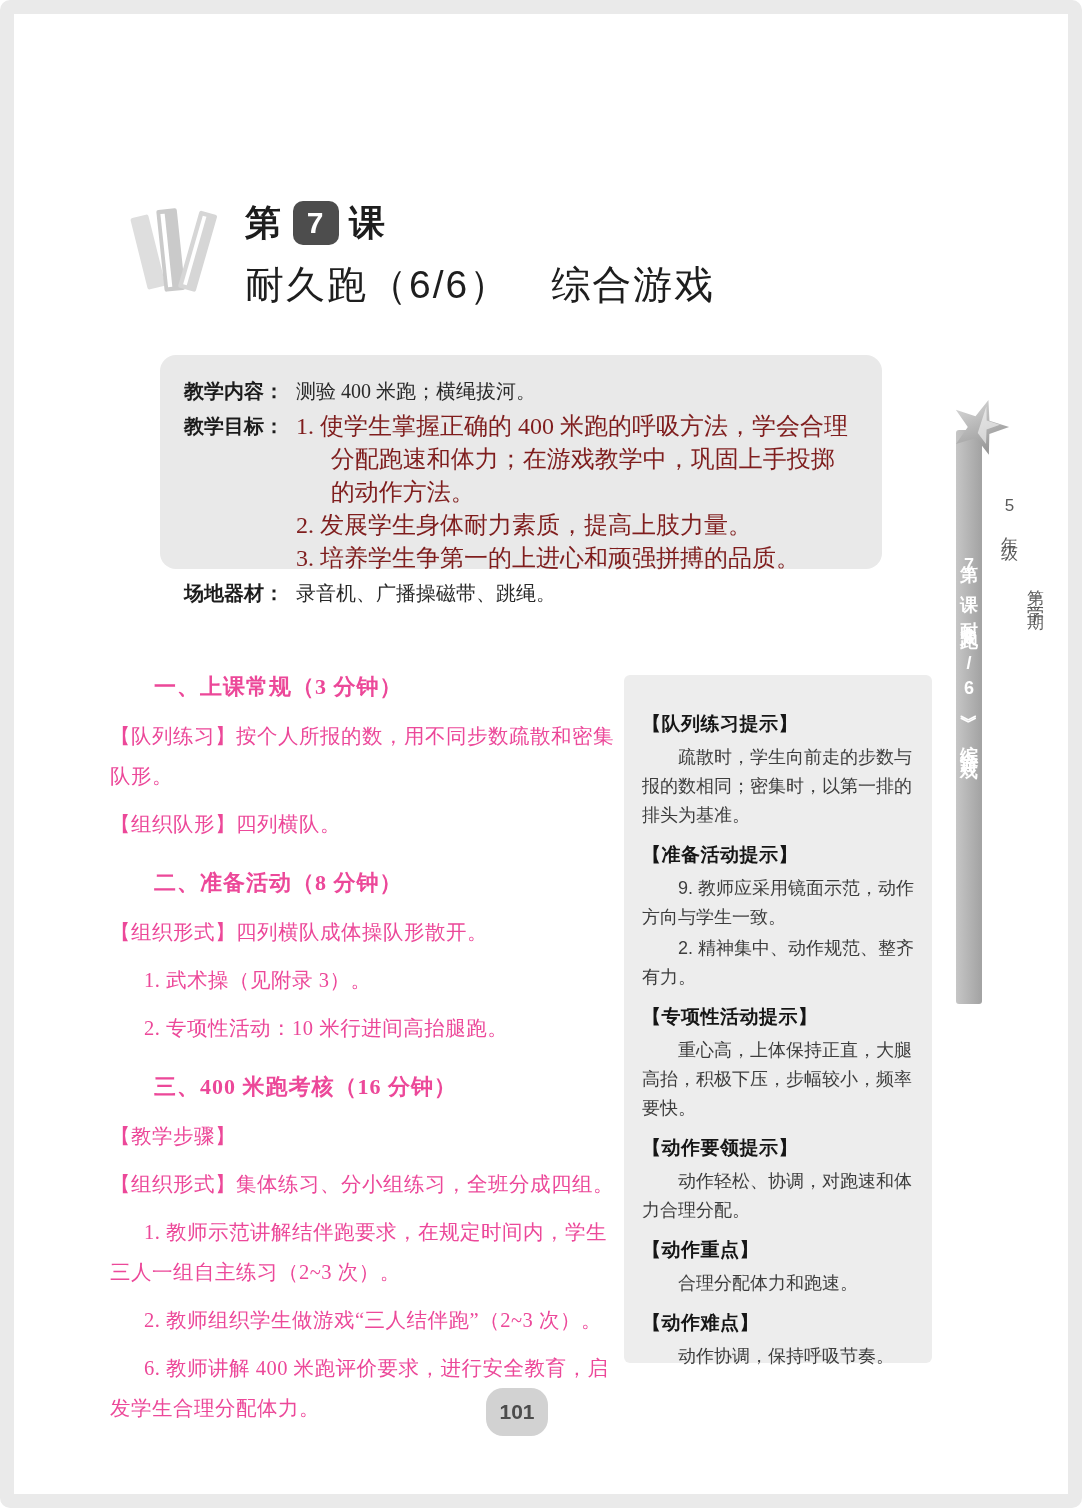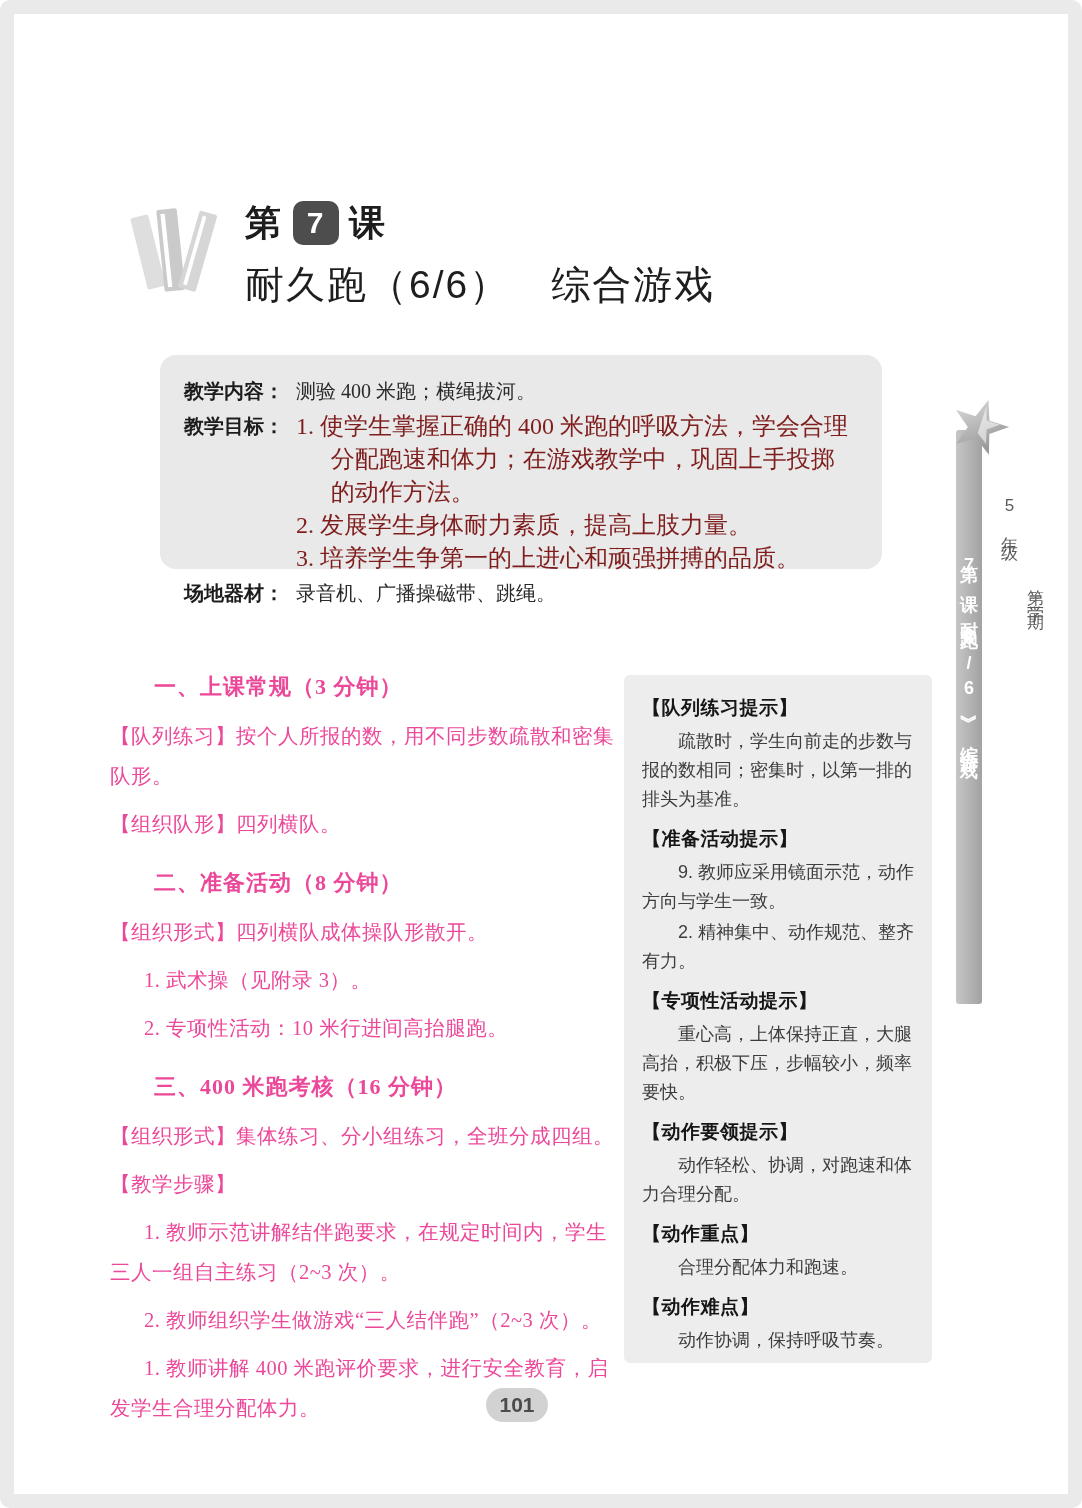--- a/index.html
+++ b/index.html
@@ -74,21 +74,21 @@
   
   .tips{
     position:absolute;left:624px;top:675px;width:308px;height:688px;
     background:#ededed;border-radius:6px;box-sizing:border-box;
     padding:16px 18px;
   }
   .tip-heading{
     margin:12px 0 6px 0;font-size:19px;font-weight:800;color:#161616;
     font-family:"Liberation Sans","DejaVu Sans",sans-serif;letter-spacing:0.5px;
   }
-  .tip-heading.first{margin-top:4px;}
+  .tip-heading.first{margin-top:20px;}
   .tip-body{
     margin:0 0 2px 0;font-size:18px;line-height:29px;color:#3d3d3d;
     text-indent:2em;
     font-family:"Liberation Sans","DejaVu Sans",sans-serif;
   }
   
   .star-icon{position:absolute;left:944px;top:396px;width:72px;height:60px;z-index:2;}
   .side-bar{
     position:absolute;left:956px;top:430px;width:26px;height:574px;
     background:linear-gradient(to right,#c6c6c6,#a2a2a2);
@@ -102,21 +102,21 @@
   }
   .grade-col{
     position:absolute;writing-mode:vertical-rl;text-orientation:upright;
     font-size:17px;color:#5a5a5a;letter-spacing:8px;
     font-family:"Liberation Sans","DejaVu Sans",sans-serif;
   }
   .grade-col.g1{left:998px;top:496px;}
   .grade-col.g2{left:1024px;top:576px;}
   
   .page-num{
-    position:absolute;left:486px;top:1388px;min-width:62px;height:34px;
+    position:absolute;left:486px;top:1388px;min-width:62px;height:48px;
     background:#d2d2d2;border-radius:17px;display:flex;align-items:center;justify-content:center;
     font-size:21px;font-weight:700;color:#4c4c4c;
     font-family:"Liberation Sans","DejaVu Sans",sans-serif;padding:0 6px;box-sizing:border-box;
   }
 </style>
 </head>
 <body>
 
 <div class="page">
 
@@ -161,25 +161,25 @@
     <h3 class="sec-heading first">一、上课常规（3 分钟）</h3>
     <p class="para">【队列练习】按个人所报的数，用不同步数疏散和密集队形。</p>
     <p class="para">【组织队形】四列横队。</p>
 
     <h3 class="sec-heading">二、准备活动（8 分钟）</h3>
     <p class="para">【组织形式】四列横队成体操队形散开。</p>
     <p class="para indent">1. 武术操（见附录 3）。</p>
     <p class="para indent">2. 专项性活动：10 米行进间高抬腿跑。</p>
 
     <h3 class="sec-heading">三、400 米跑考核（16 分钟）</h3>
+    <p class="para">【教学步骤】</p>
     <p class="para">【组织形式】集体练习、分小组练习，全班分成四组。</p>
-    <p class="para">【教学步骤】</p>
     <p class="para indent">1. 教师示范讲解结伴跑要求，在规定时间内，学生三人一组自主练习（2~3 次）。</p>
     <p class="para indent">2. 教师组织学生做游戏“三人结伴跑”（2~3 次）。</p>
-    <p class="para indent">1. 教师讲解 400 米跑评价要求，进行安全教育，启发学生合理分配体力。</p>
+    <p class="para indent">6. 教师讲解 400 米跑评价要求，进行安全教育，启发学生合理分配体力。</p>
   </div>
 
   <div class="tips">
     <h4 class="tip-heading first">【队列练习提示】</h4>
     <p class="tip-body">疏散时，学生向前走的步数与报的数相同；密集时，以第一排的排头为基准。</p>
 
     <h4 class="tip-heading">【准备活动提示】</h4>
     <p class="tip-body">9. 教师应采用镜面示范，动作方向与学生一致。</p>
     <p class="tip-body">2. 精神集中、动作规范、整齐有力。</p>
 

